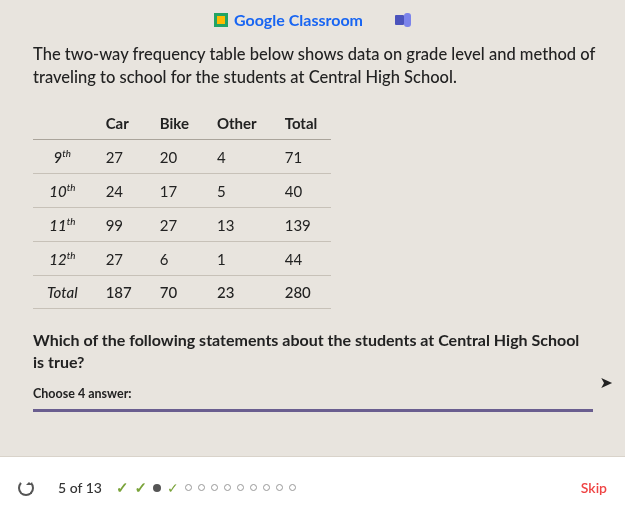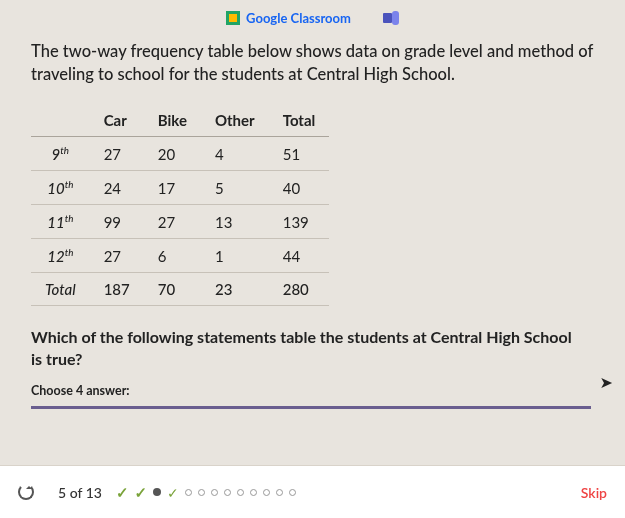--- a/index.html
+++ b/index.html
@@ -10,30 +10,30 @@
     height: 518px;
     overflow: hidden;
     color: #222;
     position: relative;
   }
   .top-links {
     display: flex;
     justify-content: center;
     gap: 32px;
     padding: 10px 0 14px;
-    font-size: 13px;
+    font-size: 16px;
     font-weight: 700;
   }
   .top-links a { color: #1865f2; text-decoration: none; display: flex; align-items: center; gap: 6px; }
   .gc-icon { width: 14px; height: 14px; background: #21a465; display: inline-block; position: relative; }
   .gc-icon::after { content:""; position:absolute; inset:3px; background:#ffba00; }
   .mt-icon { width: 16px; height: 14px; display:inline-block; position:relative; }
   .mt-icon::before { content:""; position:absolute; left:0; top:2px; width:9px; height:10px; background:#4b53bc; border-radius:1px; }
   .mt-icon::after { content:""; position:absolute; right:0; top:0; width:7px; height:14px; background:#7b83eb; border-radius:3px; }
-  .content { padding: 0 31px; }
+  .content { padding: 0 18px; margin-left: 15px; }
   .intro { font-size: 16.5px; line-height: 1.4; font-weight: 500; margin-bottom: 18px; }
   table.freq {
     border-collapse: collapse;
     font-size: 15px;
     margin-bottom: 20px;
   }
   table.freq th, table.freq td {
     padding: 7px 14px;
     text-align: left;
     border-bottom: 1px solid #c7c1b8;
@@ -48,21 +48,21 @@
   .cursor {
     position: absolute;
     right: 12px;
     top: 372px;
     font-size: 16px;
     color: #222;
   }
   .bottom-bar {
     position: absolute;
     left: 0; right: 0; bottom: 0;
-    height: 53px;
+    height: 62px;
     background: #fff;
     border-top: 1px solid #d9d3ca;
     display: flex;
     align-items: center;
     padding: 0 18px;
     font-size: 14px;
   }
   .refresh-icon {
     width: 16px; height: 16px;
     border: 2px solid #555;
@@ -110,21 +110,21 @@
       <th>Car</th>
       <th>Bike</th>
       <th>Other</th>
       <th>Total</th>
     </tr>
     <tr>
       <td><span>9</span><sup>th</sup></td>
       <td>27</td>
       <td>20</td>
       <td>4</td>
-      <td>51</td>
+      <td>71</td>
     </tr>
     <tr>
       <td><span>10</span><sup>th</sup></td>
       <td>24</td>
       <td>17</td>
       <td>5</td>
       <td>40</td>
     </tr>
     <tr>
       <td><span>11</span><sup>th</sup></td>
@@ -143,21 +143,21 @@
     <tr class="total-row">
       <td>Total</td>
       <td>187</td>
       <td>70</td>
       <td>23</td>
       <td>280</td>
     </tr>
   </tbody>
     </table>
 
-  <p class="question">Which of the following statements table the students at Central High School is true?</p>
+  <p class="question">Which of the following statements about the students at Central High School is true?</p>
   <p class="choose">Choose 4 answer:</p>
   <div class="divider"></div>
 </div>
 
 <span class="cursor">➤</span>
 
 <div class="bottom-bar">
   <span class="refresh-icon"></span>
   <span class="progress-text">5 of 13</span>
   <span class="dots" id="dots">

